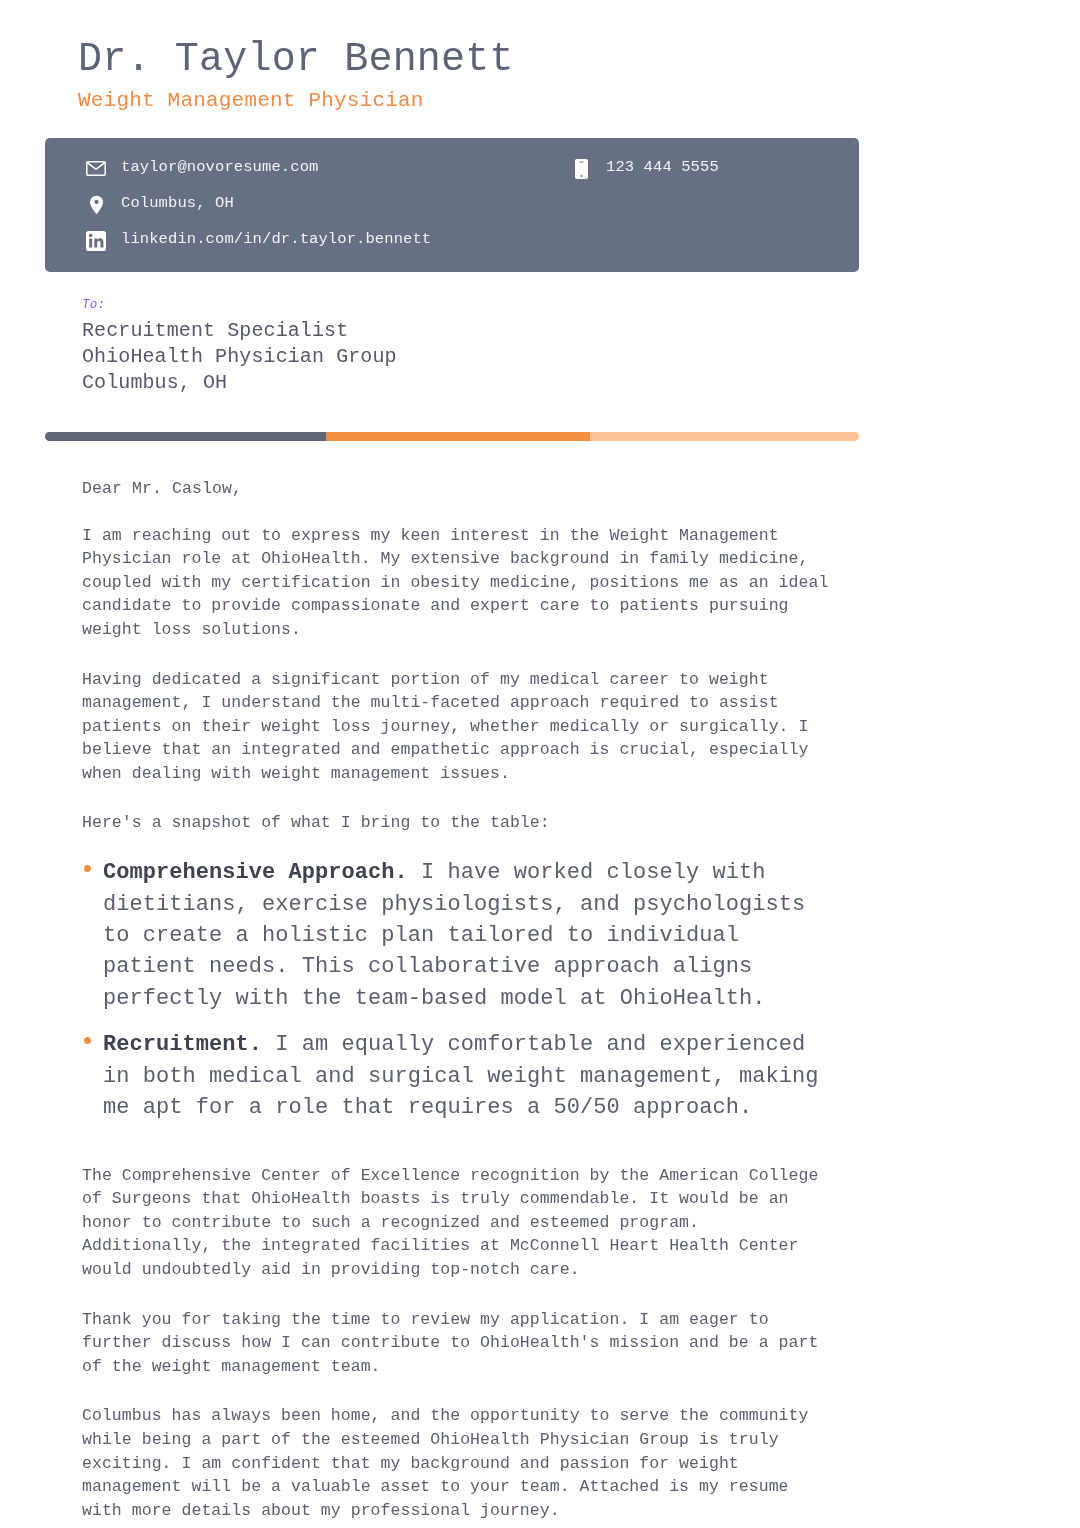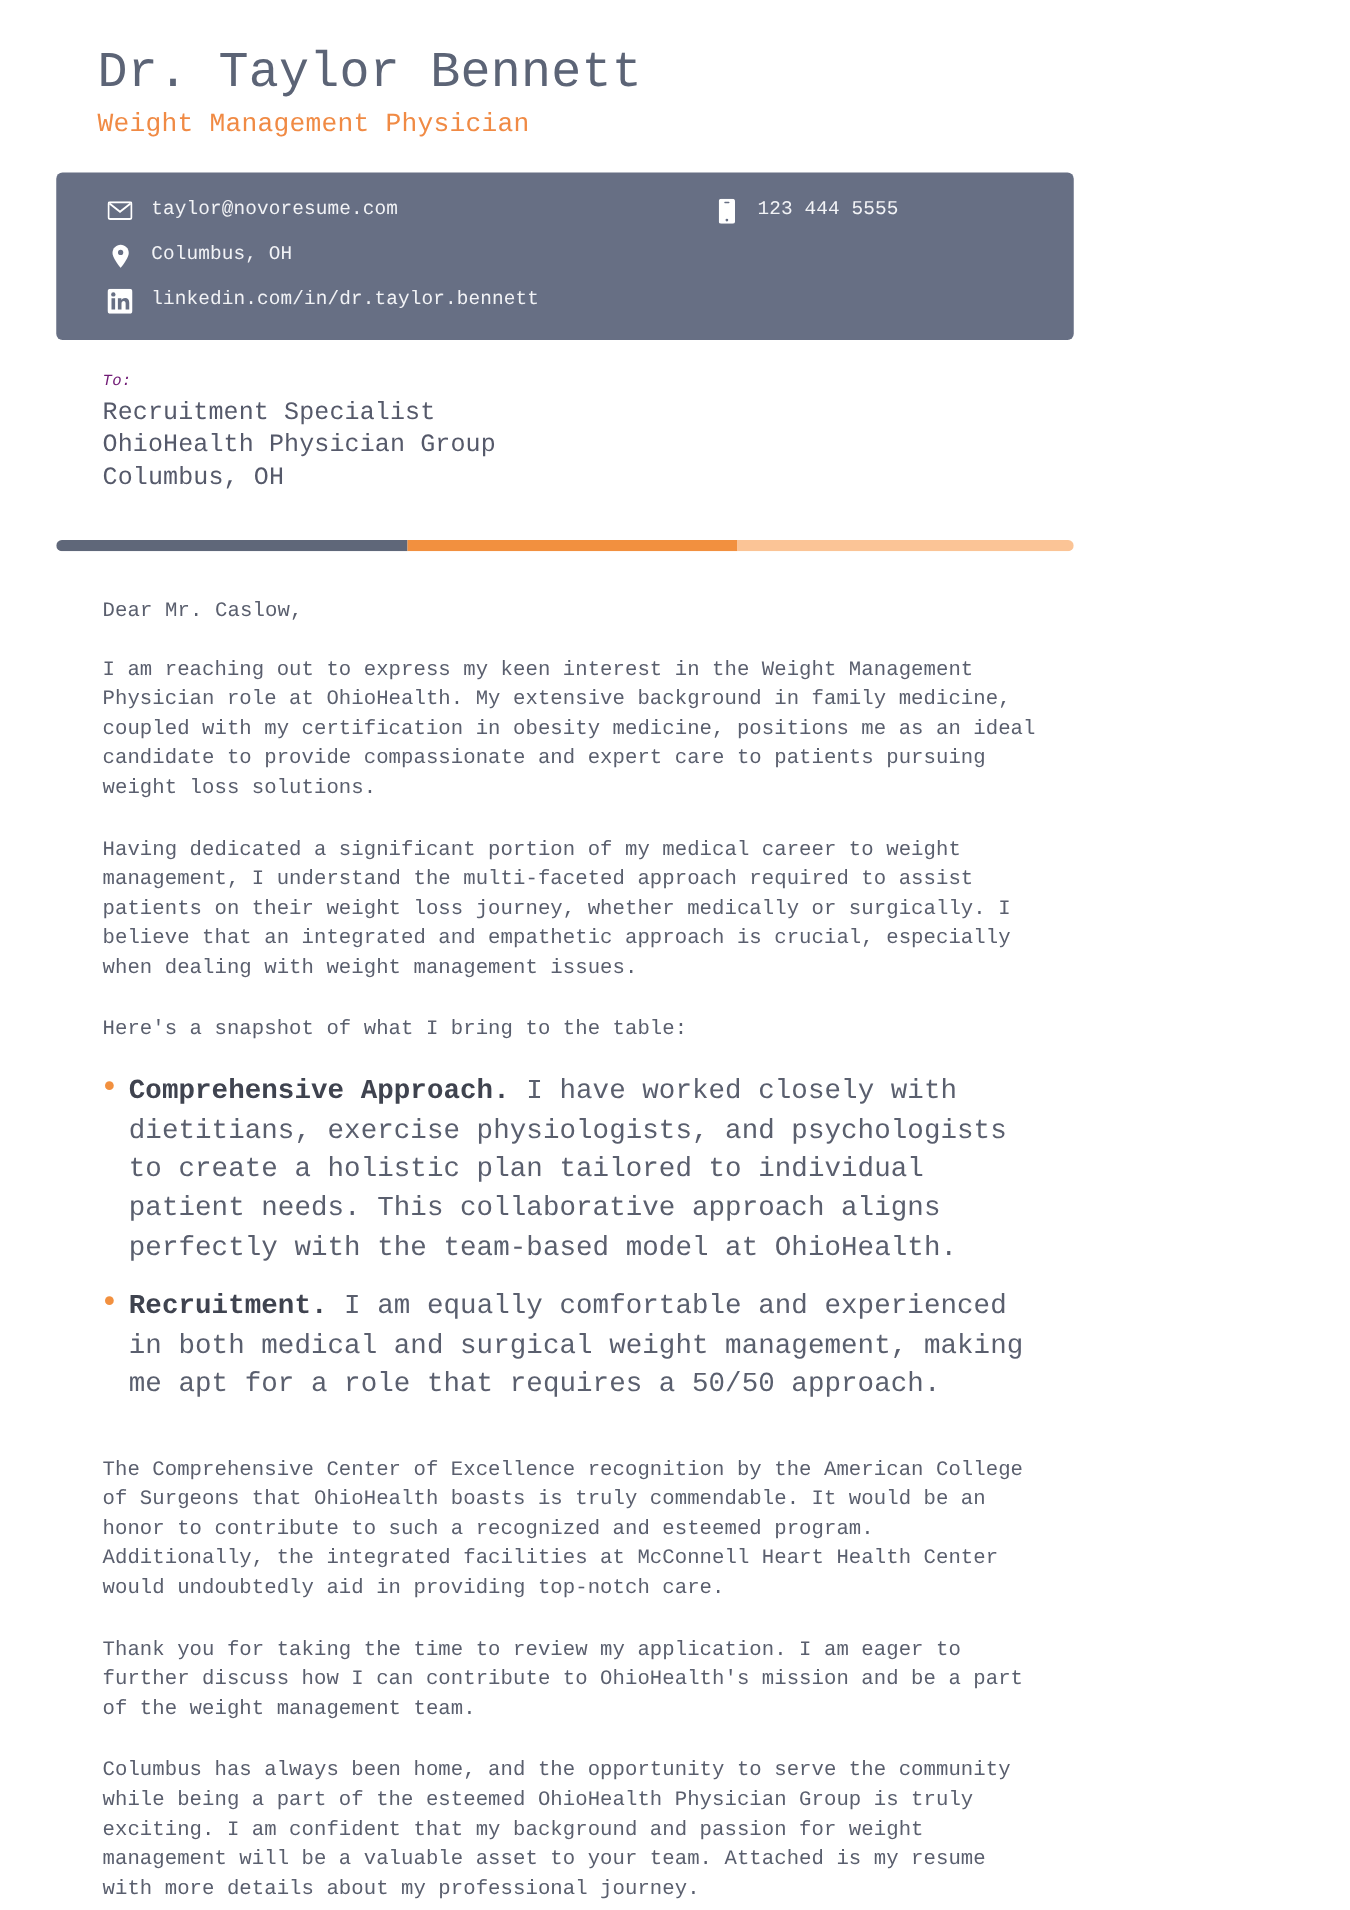--- a/index.html
+++ b/index.html
@@ -83,21 +83,21 @@
     white-space: nowrap;
   }
 
   
   .recipient {
     padding: 26px 56px 0 82px;
   }
   .to-label {
     font-size: 12.5px;
     font-style: italic;
-    color: #701a75;
+    color: #8b5cf6;
     letter-spacing: 0.2px;
     margin-bottom: 6px;
   }
   .recipient-line {
     font-size: 20px;
     color: #55596a;
     line-height: 1.3;
     letter-spacing: 0.1px;
   }
 

